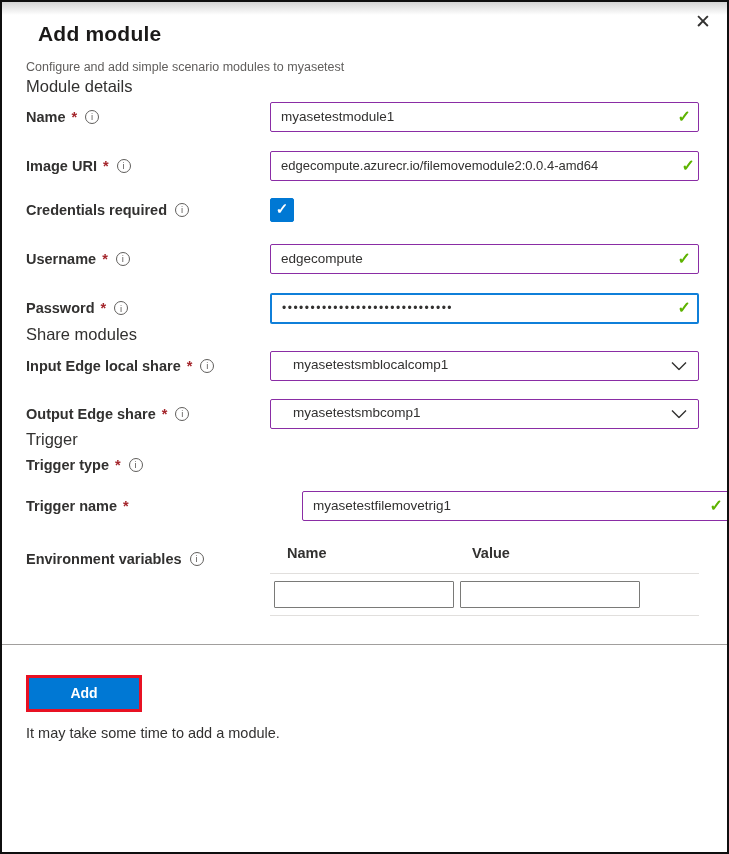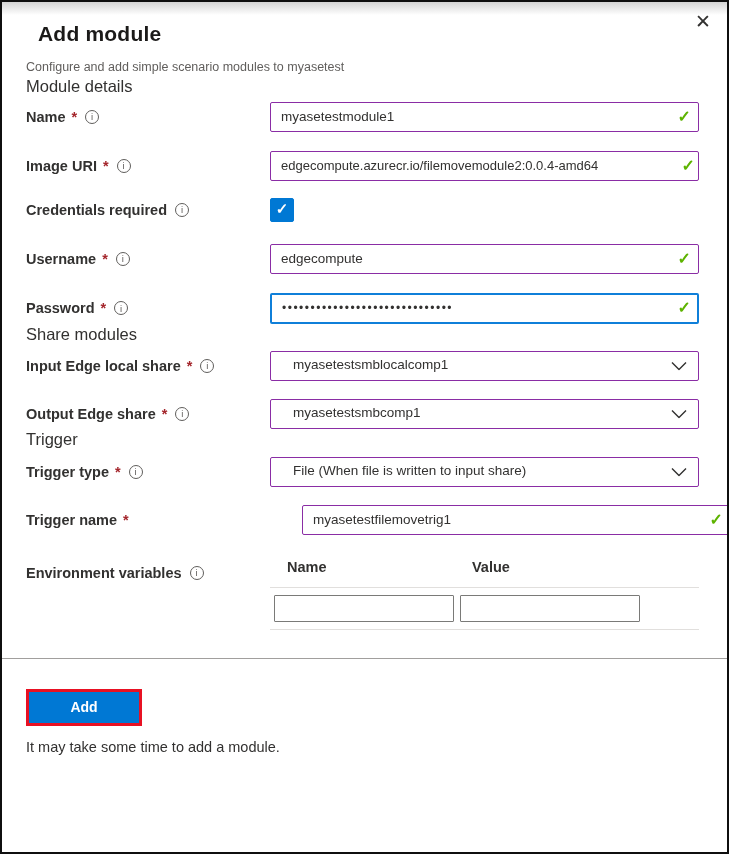--- a/index.html
+++ b/index.html
@@ -238,30 +238,20 @@
     </div>
 
     <h2 class="section sec-trigger">Trigger</h2>
 
     <div class="row r-trigtype">
       <div class="lbl">
         <span>Trigger type</span>
           <span class="req">*</span>
         <span class="info-icon">i</span>
       </div>
-      <div class="fieldwrap">
-        <div class="select">
-          <span>File (When file is written to input share)</span>
-          <span class="chevron">
-            <svg width="16" height="9" viewBox="0 0 16 9">
-                <path d="M1 1 L8 8 L15 1" fill="none" stroke="#323130" stroke-width="1.4"></path>
-              </svg>
-          </span>
-        </div>
-      </div>
     </div>
 
     <div class="row r-trigname">
       <div class="lbl">
         <span>Trigger name</span>
           <span class="req">*</span>
       </div>
       <div class="fieldwrap">
         <input class="txt" type="text" value="myasetestfilemovetrig1" style="">
         <span class="check">✓</span>

